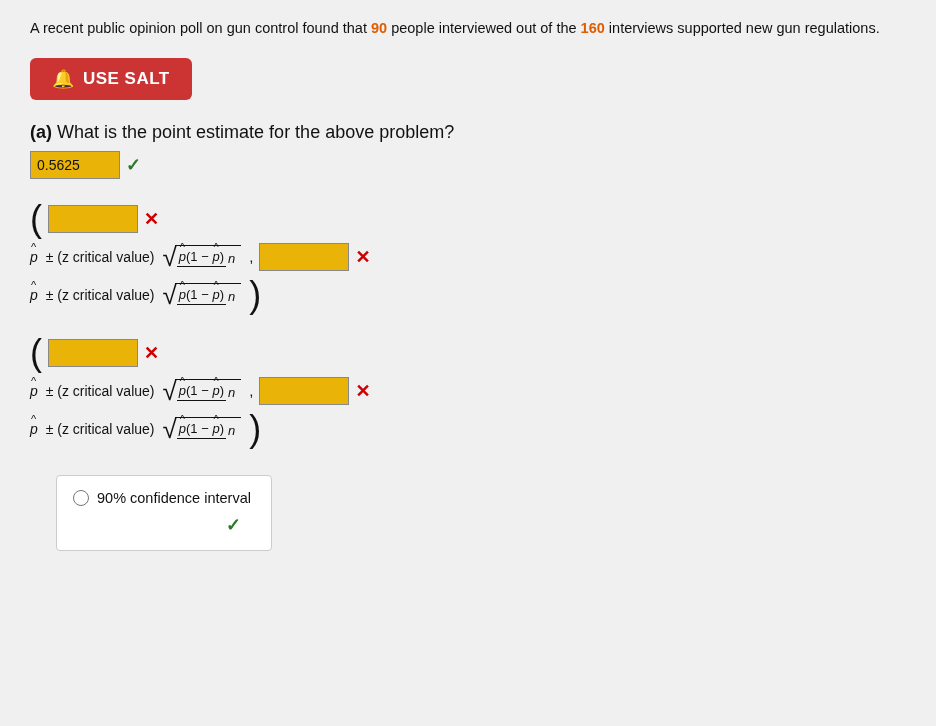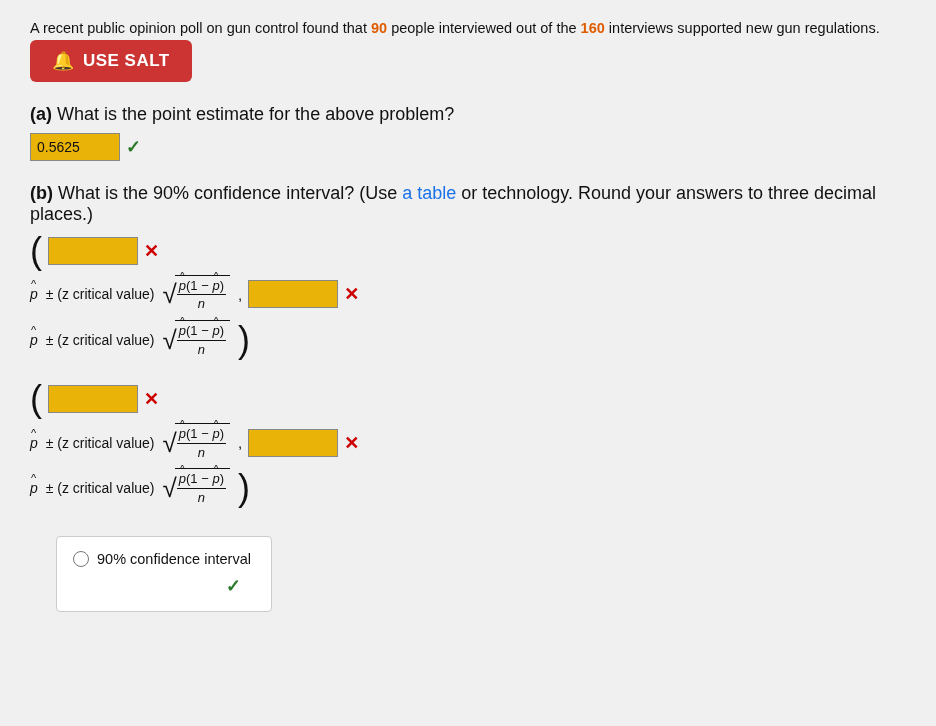--- a/index.html
+++ b/index.html
@@ -15,20 +15,21 @@
     }
     .page {
       background: #f0f0f0;
       width: 936px;
       min-height: 726px;
       padding: 18px 30px 30px 30px;
     }
     .intro-text {
       font-size: 14.5px;
       line-height: 1.5;
+      margin-bottom: 18px;
       color: #111;
     }
     .intro-text .highlight {
       color: #e05c00;
       font-weight: 600;
     }
     .use-salt-btn {
       display: inline-flex;
       align-items: center;
       gap: 8px;
@@ -93,22 +94,22 @@
     }
     .formula-text {
       font-size: 14px;
       color: #111;
       display: flex;
       align-items: center;
       gap: 4px;
     }
     .fraction {
       display: inline-flex;
-      flex-direction: column;
-      align-items: center;
+      flex-direction: row;
+      align-items: flex-end;
       vertical-align: middle;
       font-size: 13px;
       line-height: 1.2;
     }
     .fraction .numer {
       border-bottom: 1px solid #111;
       padding: 0 2px 1px 2px;
       font-size: 13px;
     }
     .fraction .denom {
@@ -211,24 +212,20 @@
       <span>What is the point estimate for the above problem?</span>
     </div>
     <div class="answer-row">
       <input class="input-box filled" type="text" value="0.5625" style="">
       <span class="check-icon">✓</span>
     </div>
   </div>
 
   
   <div class="section">
-    <div class="section-label">
-      <span class="part">(b)</span>
-      <span> What is the 90% confidence interval? (Use </span><a class="link" href="#">a table</a><span> or technology. Round your answers to three decimal places.)</span>
-    </div>
 
     <div class="formula-line">
       <span class="paren">(</span>
       <input class="input-box" type="text" style="">
       <span class="x-icon">✕</span>
     </div>
 
     <div class="formula-line">
       <span class="formula-text">
         <span class="hat"><em>p</em></span>

